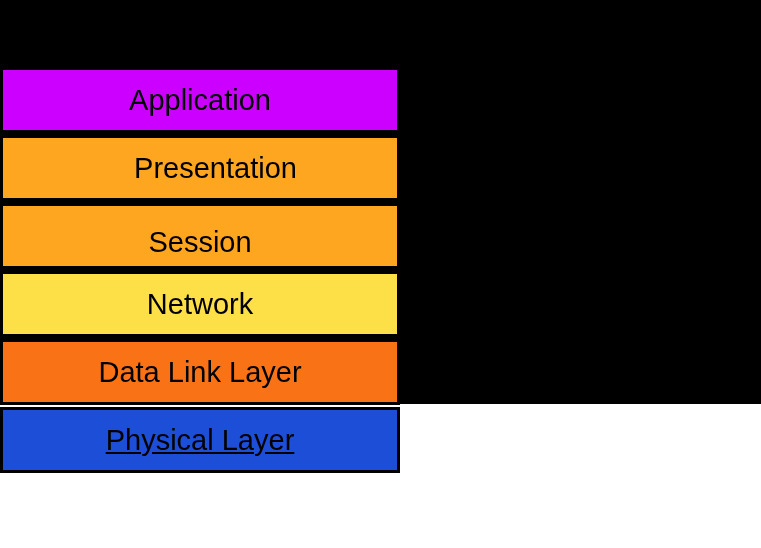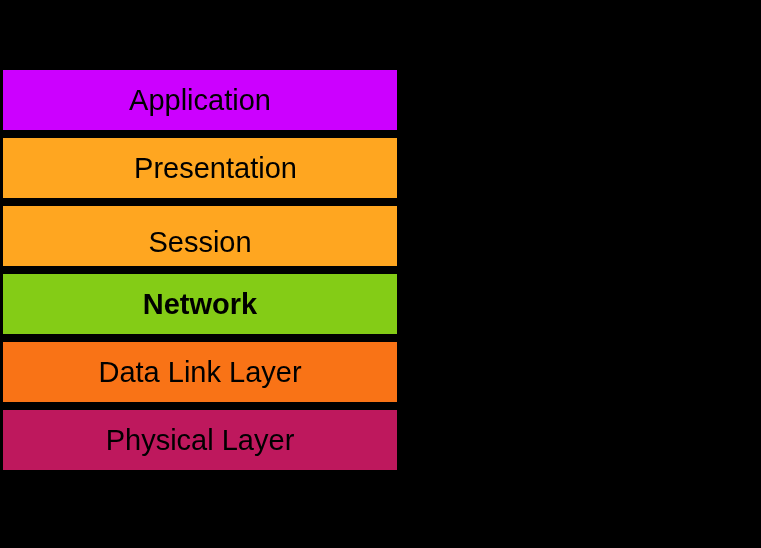--- a/index.html
+++ b/index.html
@@ -10,21 +10,21 @@
     width: 761px;
     height: 548px;
     position: relative;
     overflow: hidden;
     font-family: "Liberation Sans", sans-serif;
   }
   .canvas {
     position: absolute;
     inset: 0;
     width: 761px;
-    height: 548px;
+    height: 404px;
   }
   .layer-stack {
     position: absolute;
     left: 0;
     top: 67px;
     width: 400px;
     display: flex;
     flex-direction: column;
   }
   .layer-box {
@@ -53,23 +53,23 @@
   <div class="layer-stack">
       <div class="layer-box" style="background: rgb(204, 0, 255); border-color: rgb(0, 0, 0);">
         <span class="layer-label" style="color: rgb(0, 0, 0);">Application</span>
       </div>
       <div class="layer-box" style="background: rgb(255, 166, 32); border-color: rgb(0, 0, 0);">
         <span class="layer-label" style="color: rgb(0, 0, 0); margin-left: 31px;">Presentation</span>
       </div>
       <div class="layer-box" style="background: rgb(255, 166, 32); border-color: rgb(0, 0, 0);">
         <span class="layer-label" style="color: rgb(0, 0, 0); margin-top: 12px;">Session</span>
       </div>
-      <div class="layer-box" style="background: #84cc16; border-color: rgb(0, 0, 0); font-weight: bold;">
+      <div class="layer-box" style="background: #fde047; border-color: rgb(0, 0, 0);">
         <span class="layer-label" style="color: rgb(0, 0, 0);">Network</span>
       </div>
       <div class="layer-box" style="background: #f97316; border-color: rgb(0, 0, 0);">
         <span class="layer-label" style="color: rgb(0, 0, 0);">Data Link Layer</span>
       </div>
-      <div class="layer-box" style="background: #be185d; border-color: rgb(0, 0, 0);">
+      <div class="layer-box" style="background: #1d4ed8; border-color: rgb(0, 0, 0); text-decoration: underline;">
         <span class="layer-label" style="color: rgb(0, 0, 0);">Physical Layer</span>
       </div>
     </div>
 </div>
 
 </body></html>

